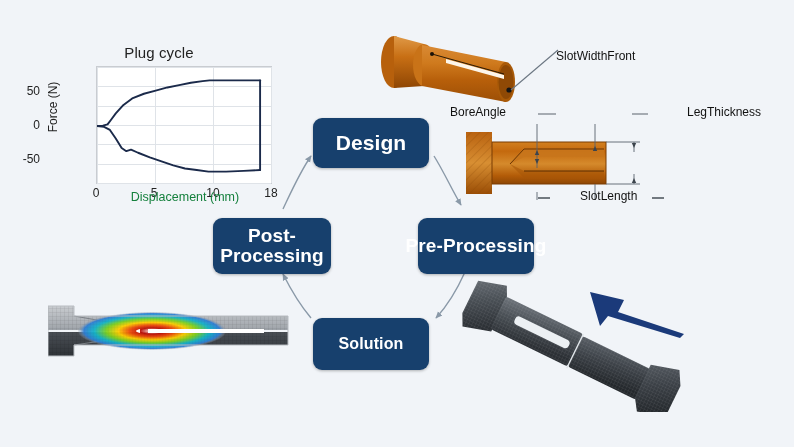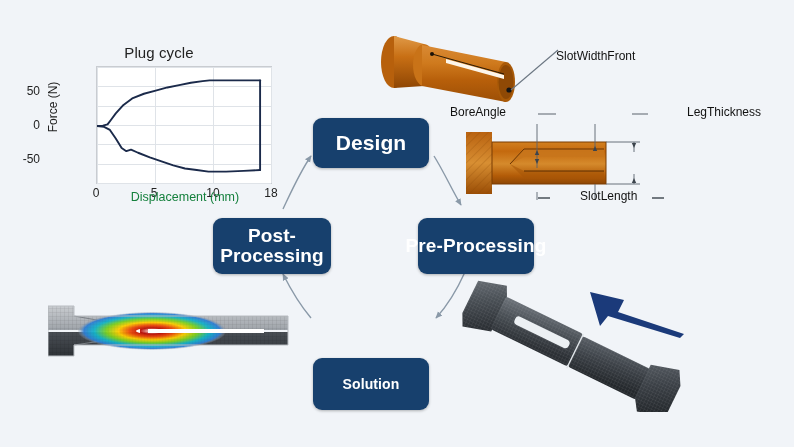--- a/index.html
+++ b/index.html
@@ -326,21 +326,21 @@
 
   <div class="pbox" style="left:313px;top:118px;width:116px;height:50px;font-size:21px;">
     <span>Design</span>
   </div>
 
   <div class="pbox" style="left:418px;top:218px;width:116px;height:56px;font-size:19px;">
     <span>Pre-</span>
     <span>Processing</span>
   </div>
 
-  <div class="pbox" style="left:313px;top:318px;width:116px;height:52px;font-size:14px;margin-top:40px;">
+  <div class="pbox" style="left:313px;top:318px;width:116px;height:52px;font-size:16px;">
     <span>Solution</span>
   </div>
 
   <div class="pbox" style="left:213px;top:218px;width:118px;height:56px;font-size:19px;flex-direction:column;">
     <span>Post-</span>
     <span>Processing</span>
   </div>
 
 </div>
 

